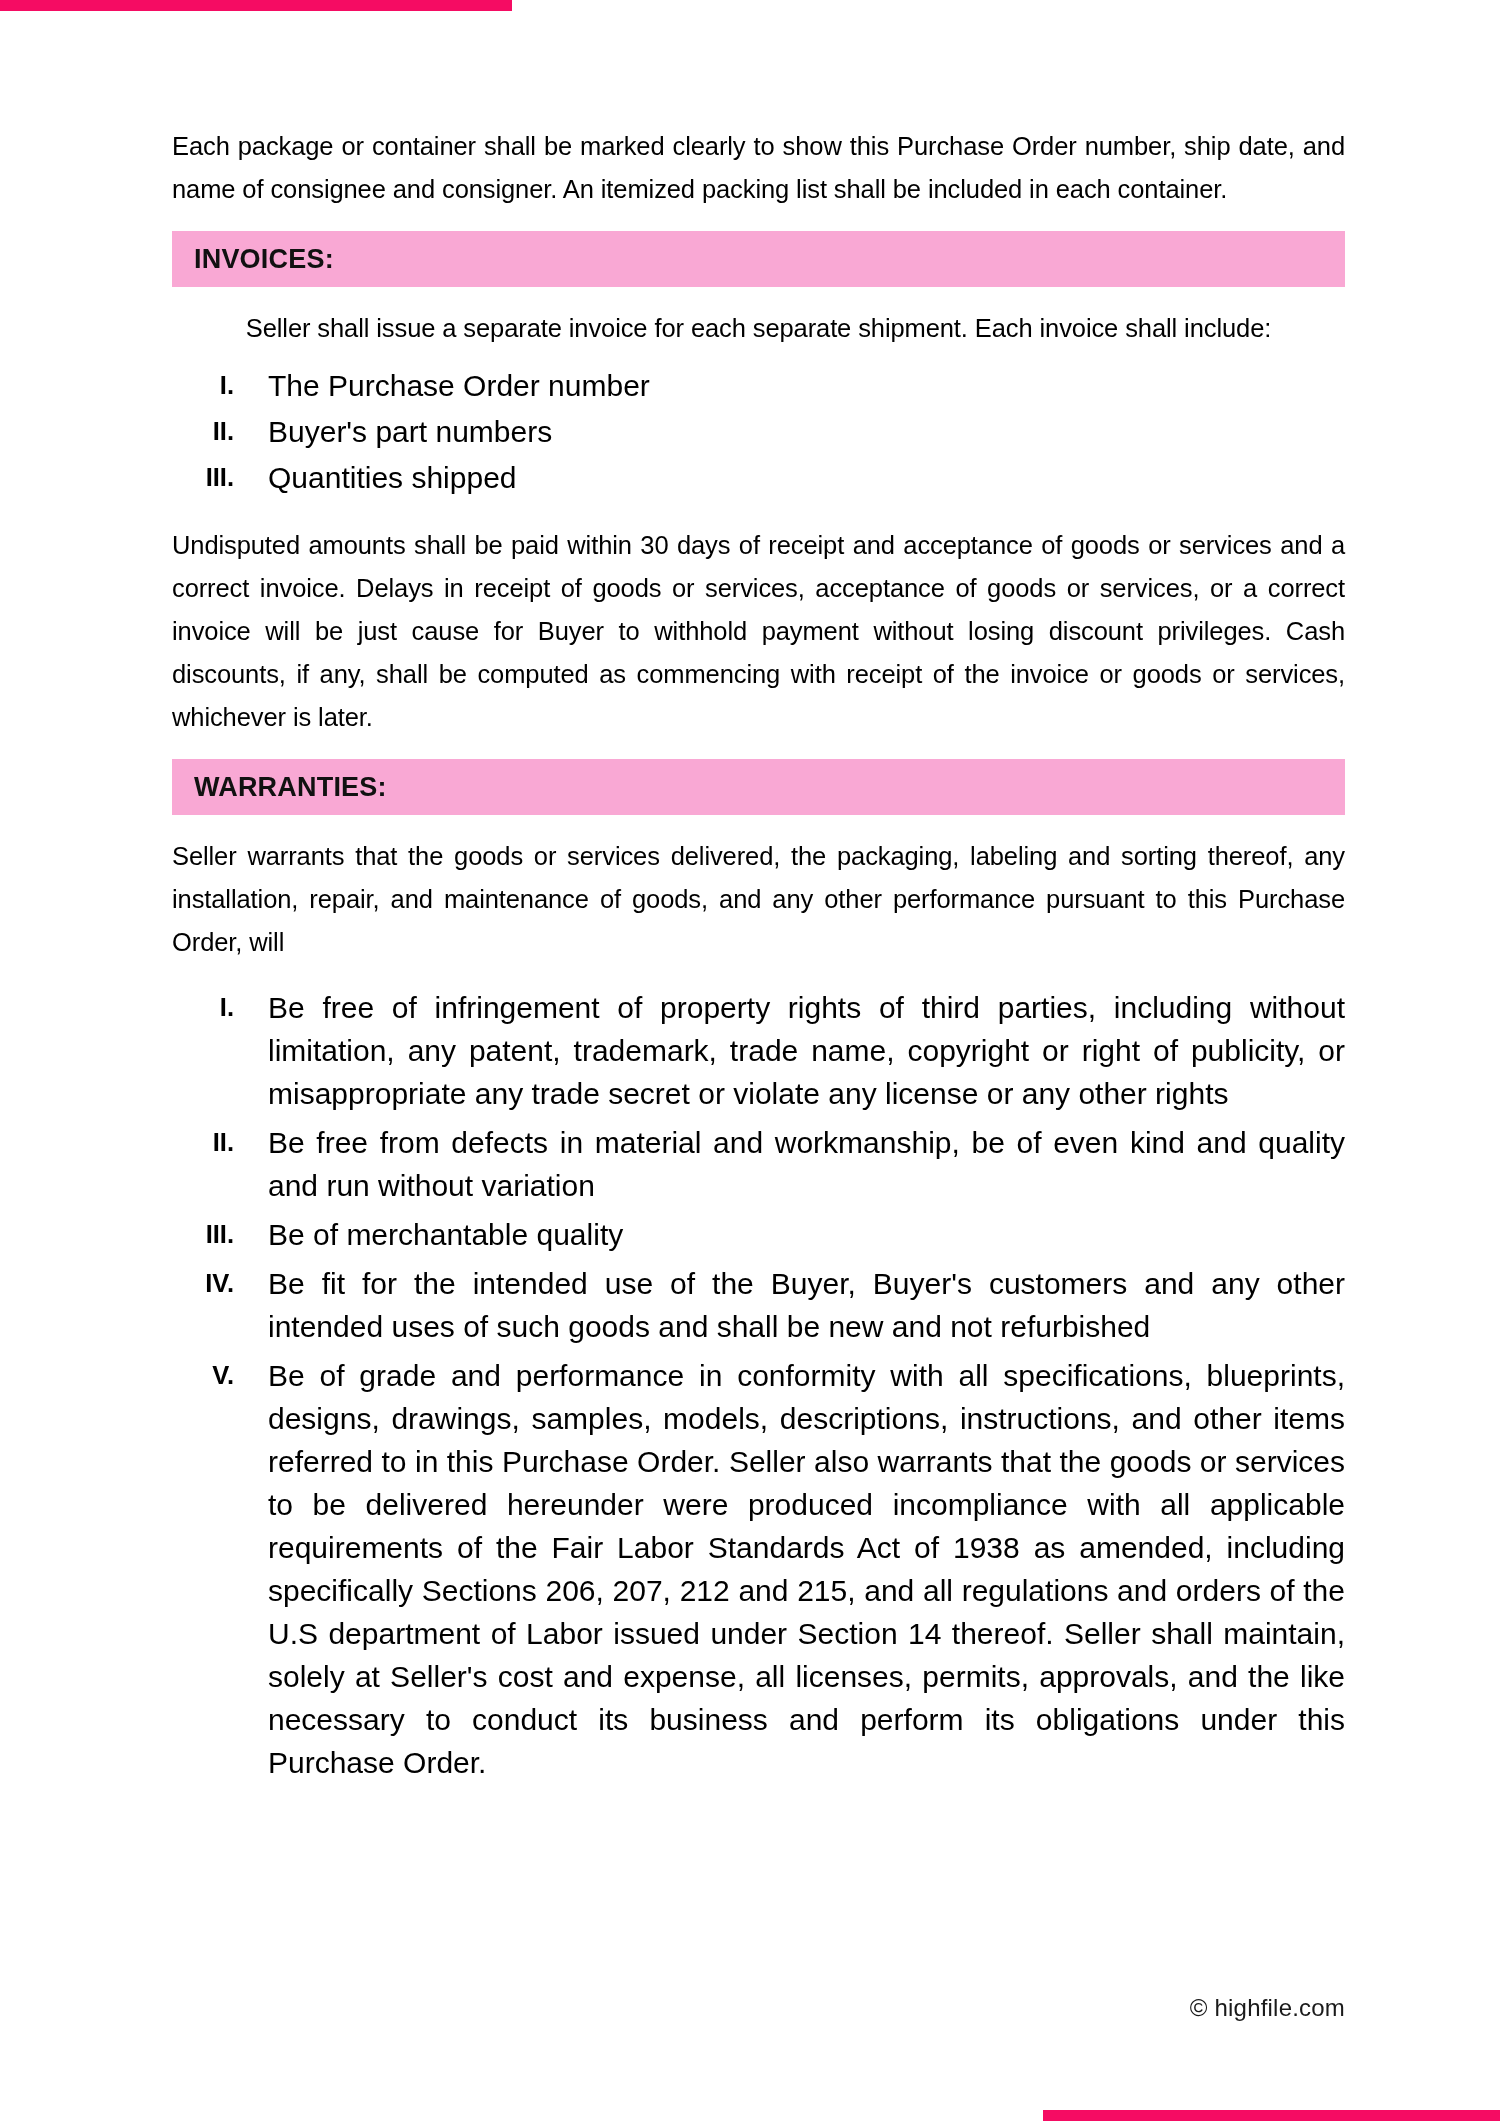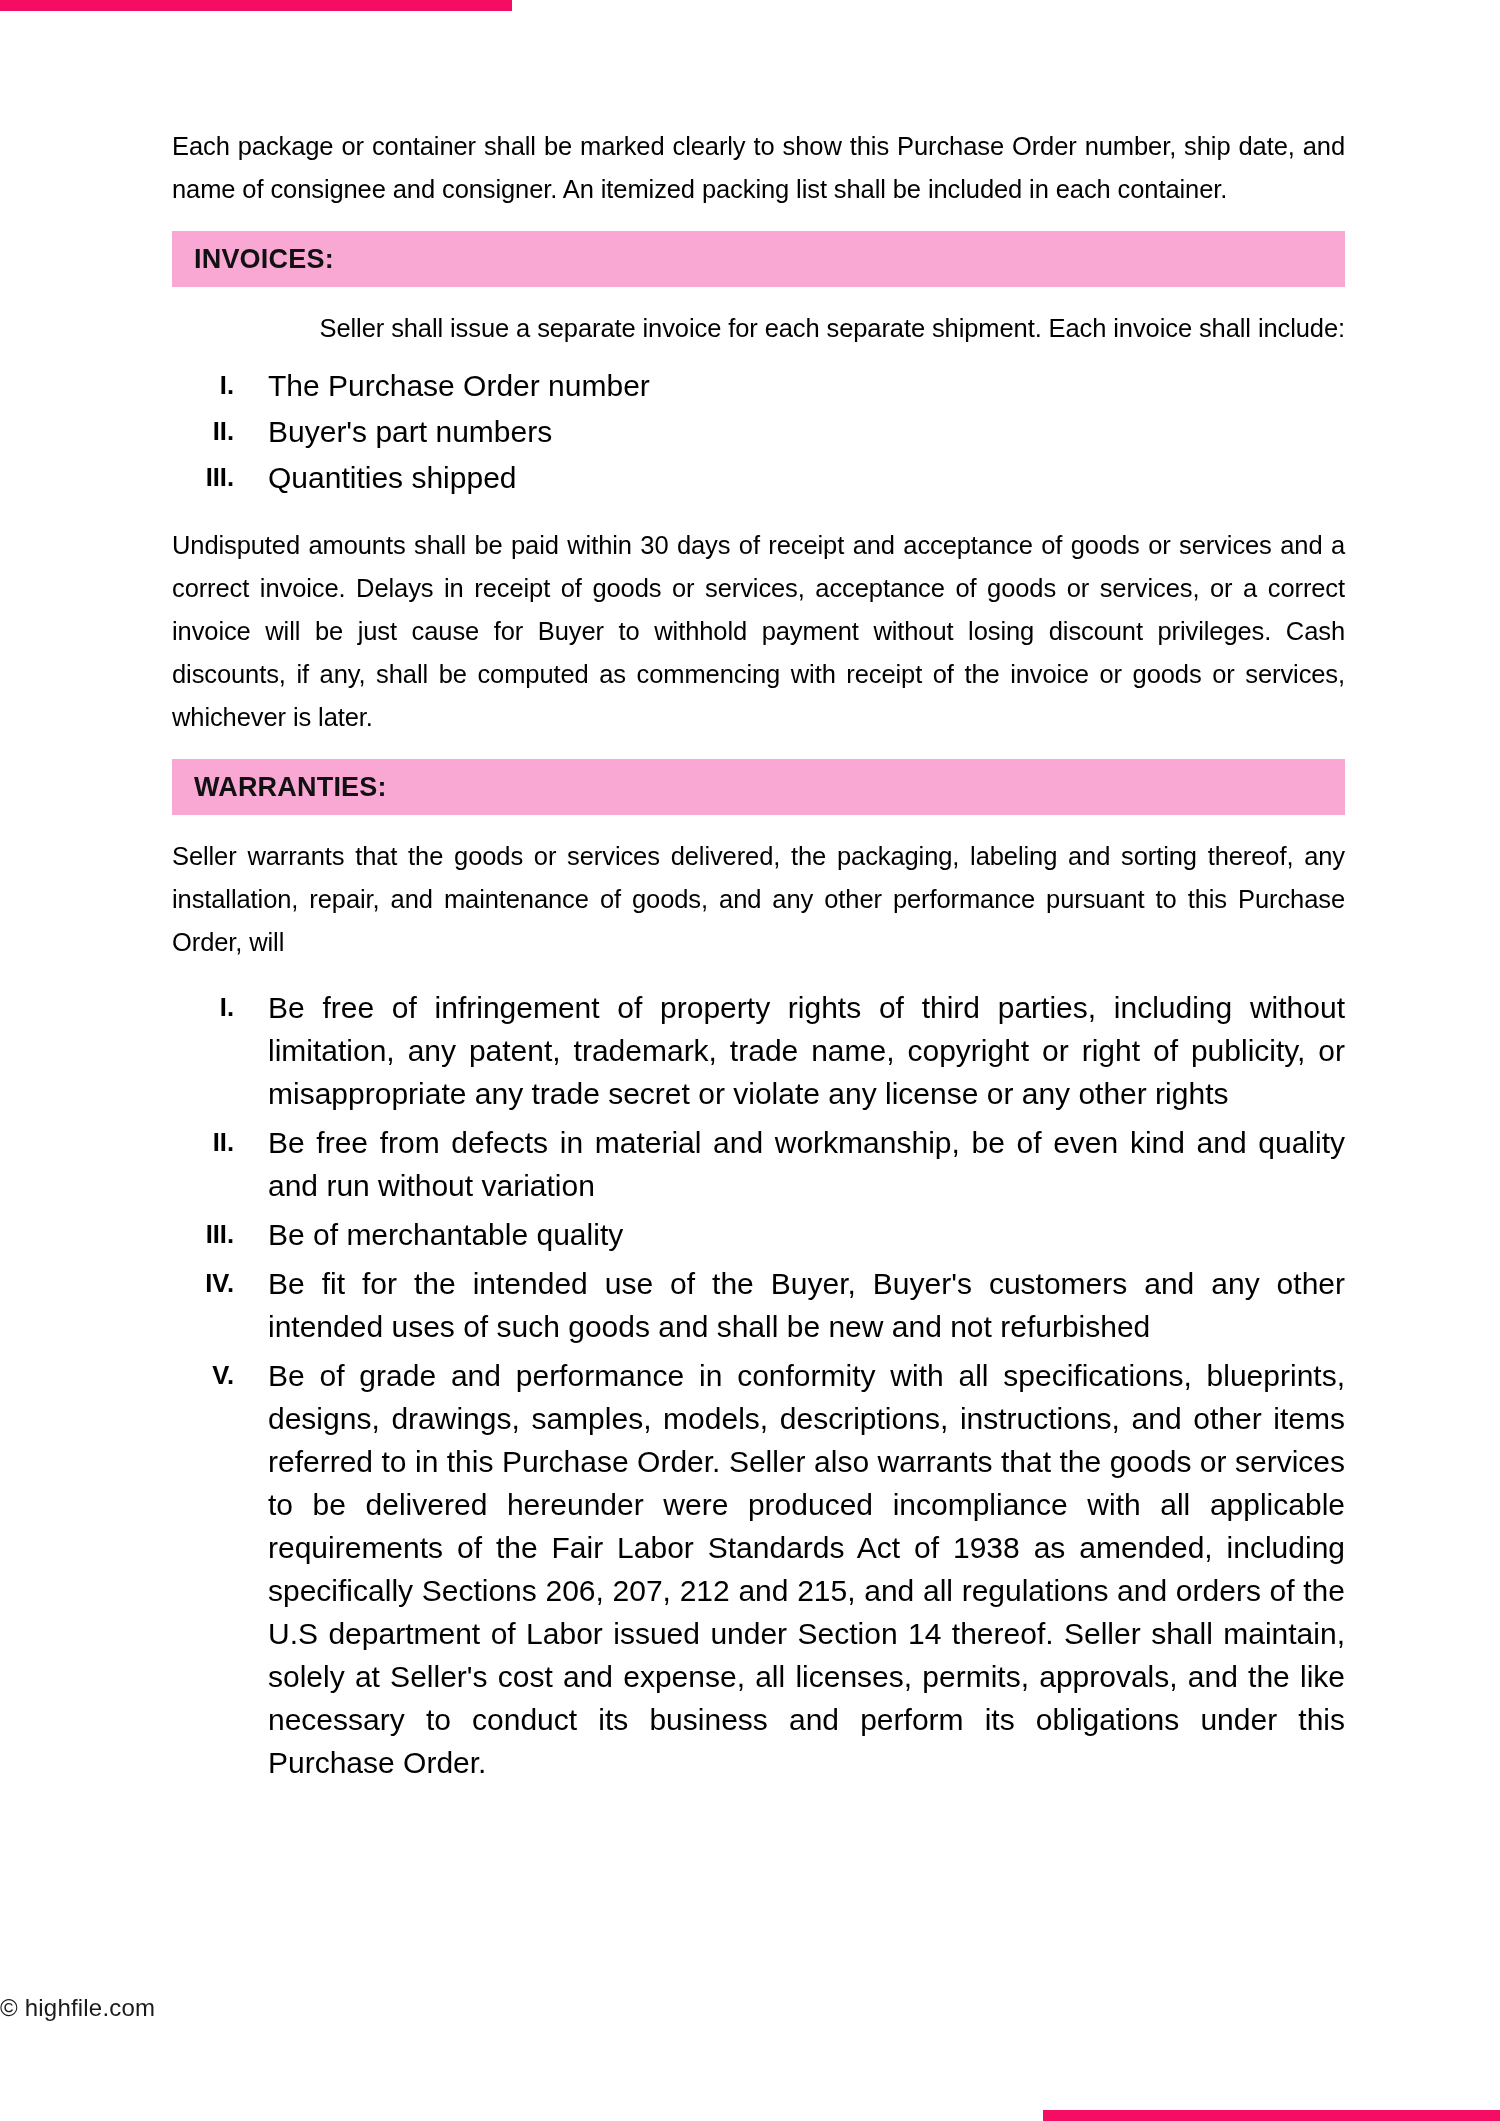--- a/index.html
+++ b/index.html
@@ -53,21 +53,21 @@
     font-family: "Liberation Sans Narrow", "Liberation Sans", sans-serif;
     font-stretch: condensed;
     font-size: 25.5px;
     line-height: 43px;
     color: #000000;
     text-align: justify;
     text-justify: inter-word;
     margin: 0 0 0 0;
     letter-spacing: -0.1px;
   }
-  .para.left { text-align: right; }
+  .para.left { text-align: center; }
 
   .spacer-sm { height: 14px; }
   .spacer-md { height: 22px; }
 
   
   .section-band {
     background: #f9a8d4;
     width: 1173px;
     height: 56px;
     display: flex;
@@ -118,21 +118,21 @@
 
   
   .rlist.compact .rlist-item { margin-bottom: 3px; }
 
   
   .footer-credit {
     position: absolute;
     left: 0;
     top: 1994px;
     width: 1345px;
-    text-align: left;
+    text-align: right;
     font-family: "Liberation Sans", sans-serif;
     font-size: 24px;
     color: #1a1a1a;
     letter-spacing: 0.2px;
   }
 </style>
 </head>
 <body>
 
 <div class="page">

